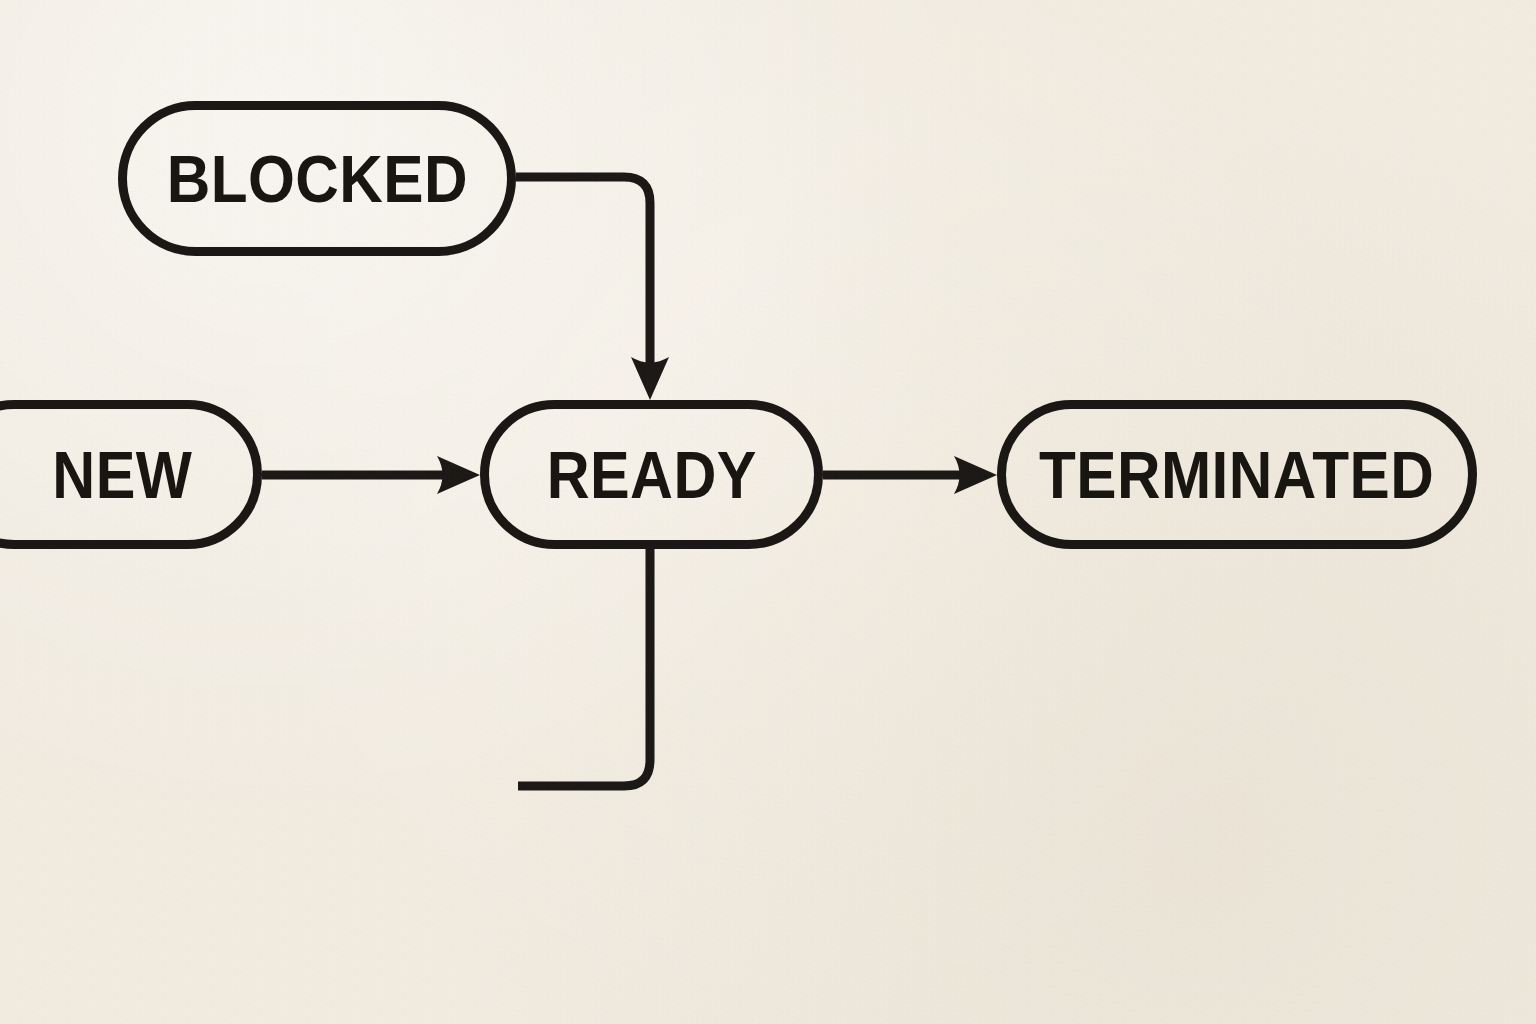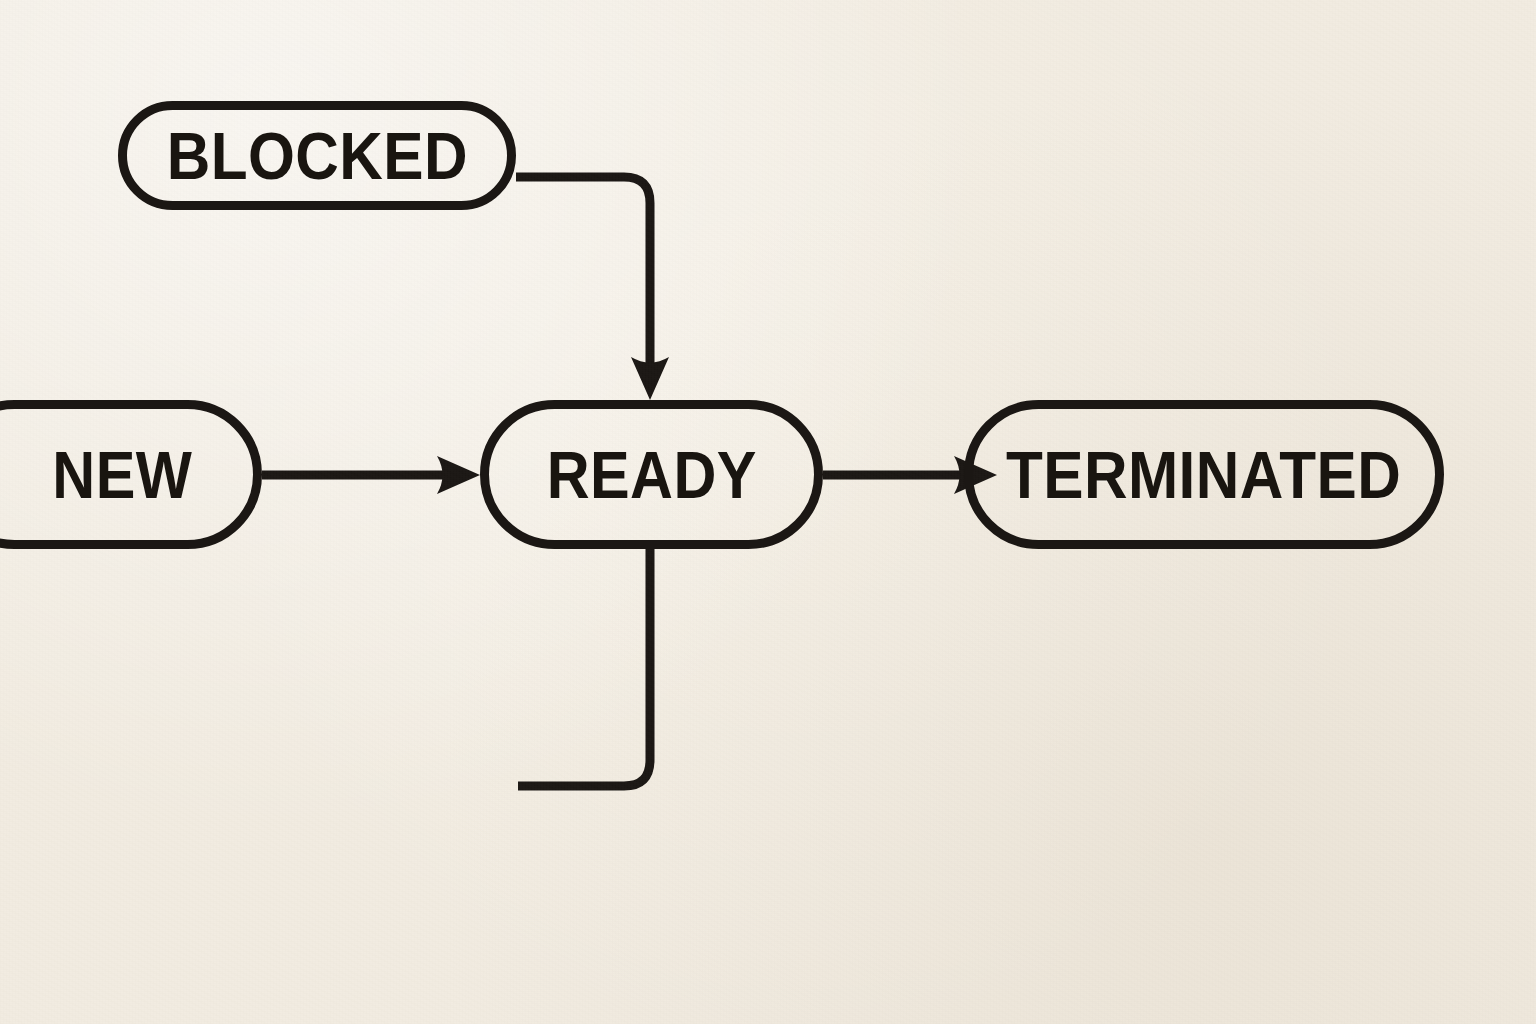--- a/index.html
+++ b/index.html
@@ -53,24 +53,24 @@
   .node .node-label {
     color: #191510;
     font-weight: 700;
     letter-spacing: 0.5px;
     line-height: 1;
     white-space: nowrap;
     transform: scaleX(0.90);
     text-shadow: 0 1px 0 rgba(255,255,255,0.35);
     -webkit-font-smoothing: antialiased;
   }
-  #node-blocked    { left: 118px; top: 101px; width: 398px; height: 109px; }
+  #node-blocked    { left: 118px; top: 101px; width: 398px; height: 155px; }
   #node-new        { left: -60px; top: 400px; width: 322px; height: 149px; }
   #node-ready      { left: 480px; top: 400px; width: 343px; height: 149px; }
-  #node-terminated { left: 964px; top: 400px; width: 480px; height: 149px; text-align: right; }
+  #node-terminated { left: 997px; top: 400px; width: 480px; height: 149px; text-align: right; }
   #node-waiting    { left: 126px; top: 710px; width: 392px; height: 150px; }
 
   #node-blocked    .node-label { font-size: 67px; }
   #node-new        .node-label { font-size: 66px; padding-left: 48px; }
   #node-ready      .node-label { font-size: 66px; }
   #node-terminated .node-label { font-size: 67px; }
   #node-waiting    .node-label { font-size: 66px; }
 </style>
 </head>
 <body>

